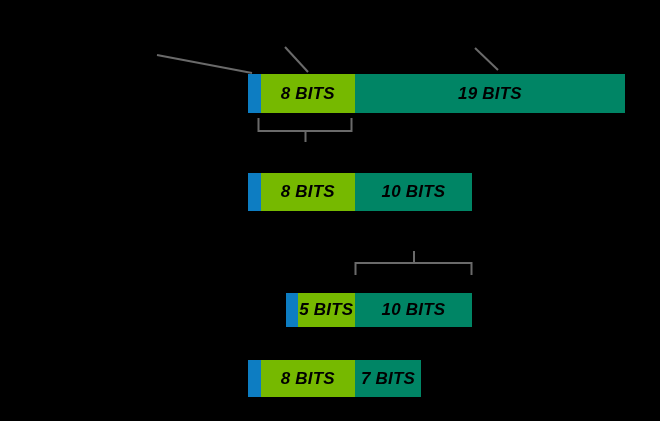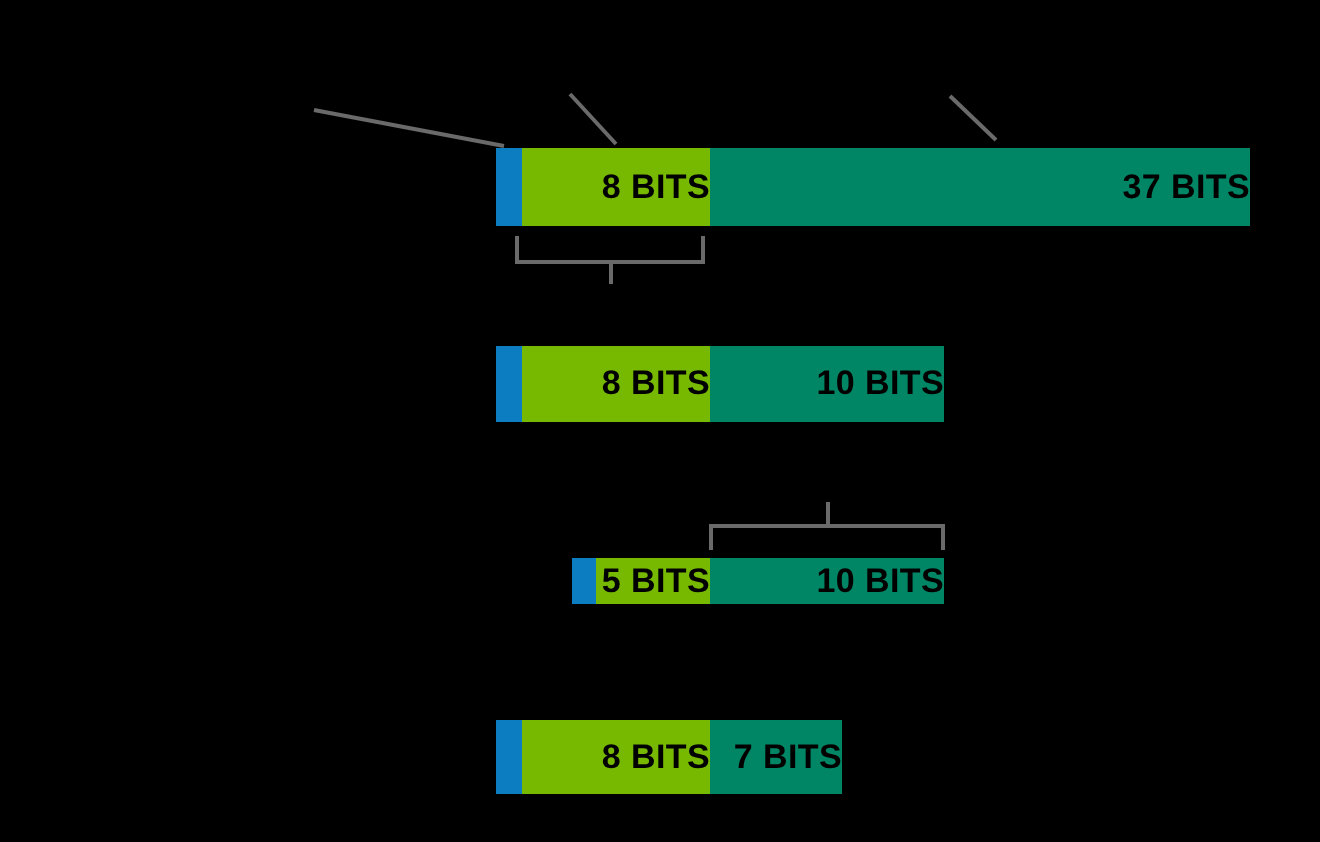--- a/index.html
+++ b/index.html
@@ -28,37 +28,38 @@
   }
   .bar-row {
     position: absolute;
     display: flex;
     flex-direction: row;
   }
   .seg {
     height: 100%;
     display: flex;
     align-items: center;
-    justify-content: flex-end;
+    justify-content: center;
+    font-style: italic;
   }
   .seg-sign { background: #0d7dc2; }
   .seg-exp  { background: #76b900; }
   .seg-man  { background: #008565; }
   .seg-label {
     color: #000000;
     font-size: 17px;
     font-weight: 600;
     letter-spacing: 0.2px;
     white-space: nowrap;
     user-select: none;
   }
   
   #row-fp32 { top: 74px;  left: 248px;   height: 39px; }
   #row-tf32 { top: 173px; left: 248px;   height: 38px; }
-  #row-fp16 { top: 279px; left: 285.5px; height: 23px; }
+  #row-fp16 { top: 293px; left: 285.5px; height: 34px; }
   #row-bf16 { top: 360px; left: 248px;   height: 37px; }
 </style>
 </head>
 <body>
 
 <div class="stage">
 
   <svg class="overlay" width="660" height="421" viewBox="0 0 660 421">
 
     <line x1="157" y1="55" x2="252" y2="73"></line>
@@ -69,21 +70,21 @@
 
     <path d="M355.5 275 L355.5 263 L471.5 263 L471.5 275 M414 263 L414 251"></path>
   </svg>
 
   <div class="bar-row" id="row-fp32">
     <div class="seg seg-sign" style="width:12.5px"></div>
     <div class="seg seg-exp" style="width:94.5px">
       <span class="seg-label">8 BITS</span>
     </div>
     <div class="seg seg-man" style="width:270px">
-      <span class="seg-label">37 BITS</span>
+      <span class="seg-label">19 BITS</span>
     </div>
   </div>
 
   <div class="bar-row" id="row-tf32">
     <div class="seg seg-sign" style="width:12.5px"></div>
     <div class="seg seg-exp" style="width:94.5px">
       <span class="seg-label">8 BITS</span>
     </div>
     <div class="seg seg-man" style="width:117px">
       <span class="seg-label">10 BITS</span>

